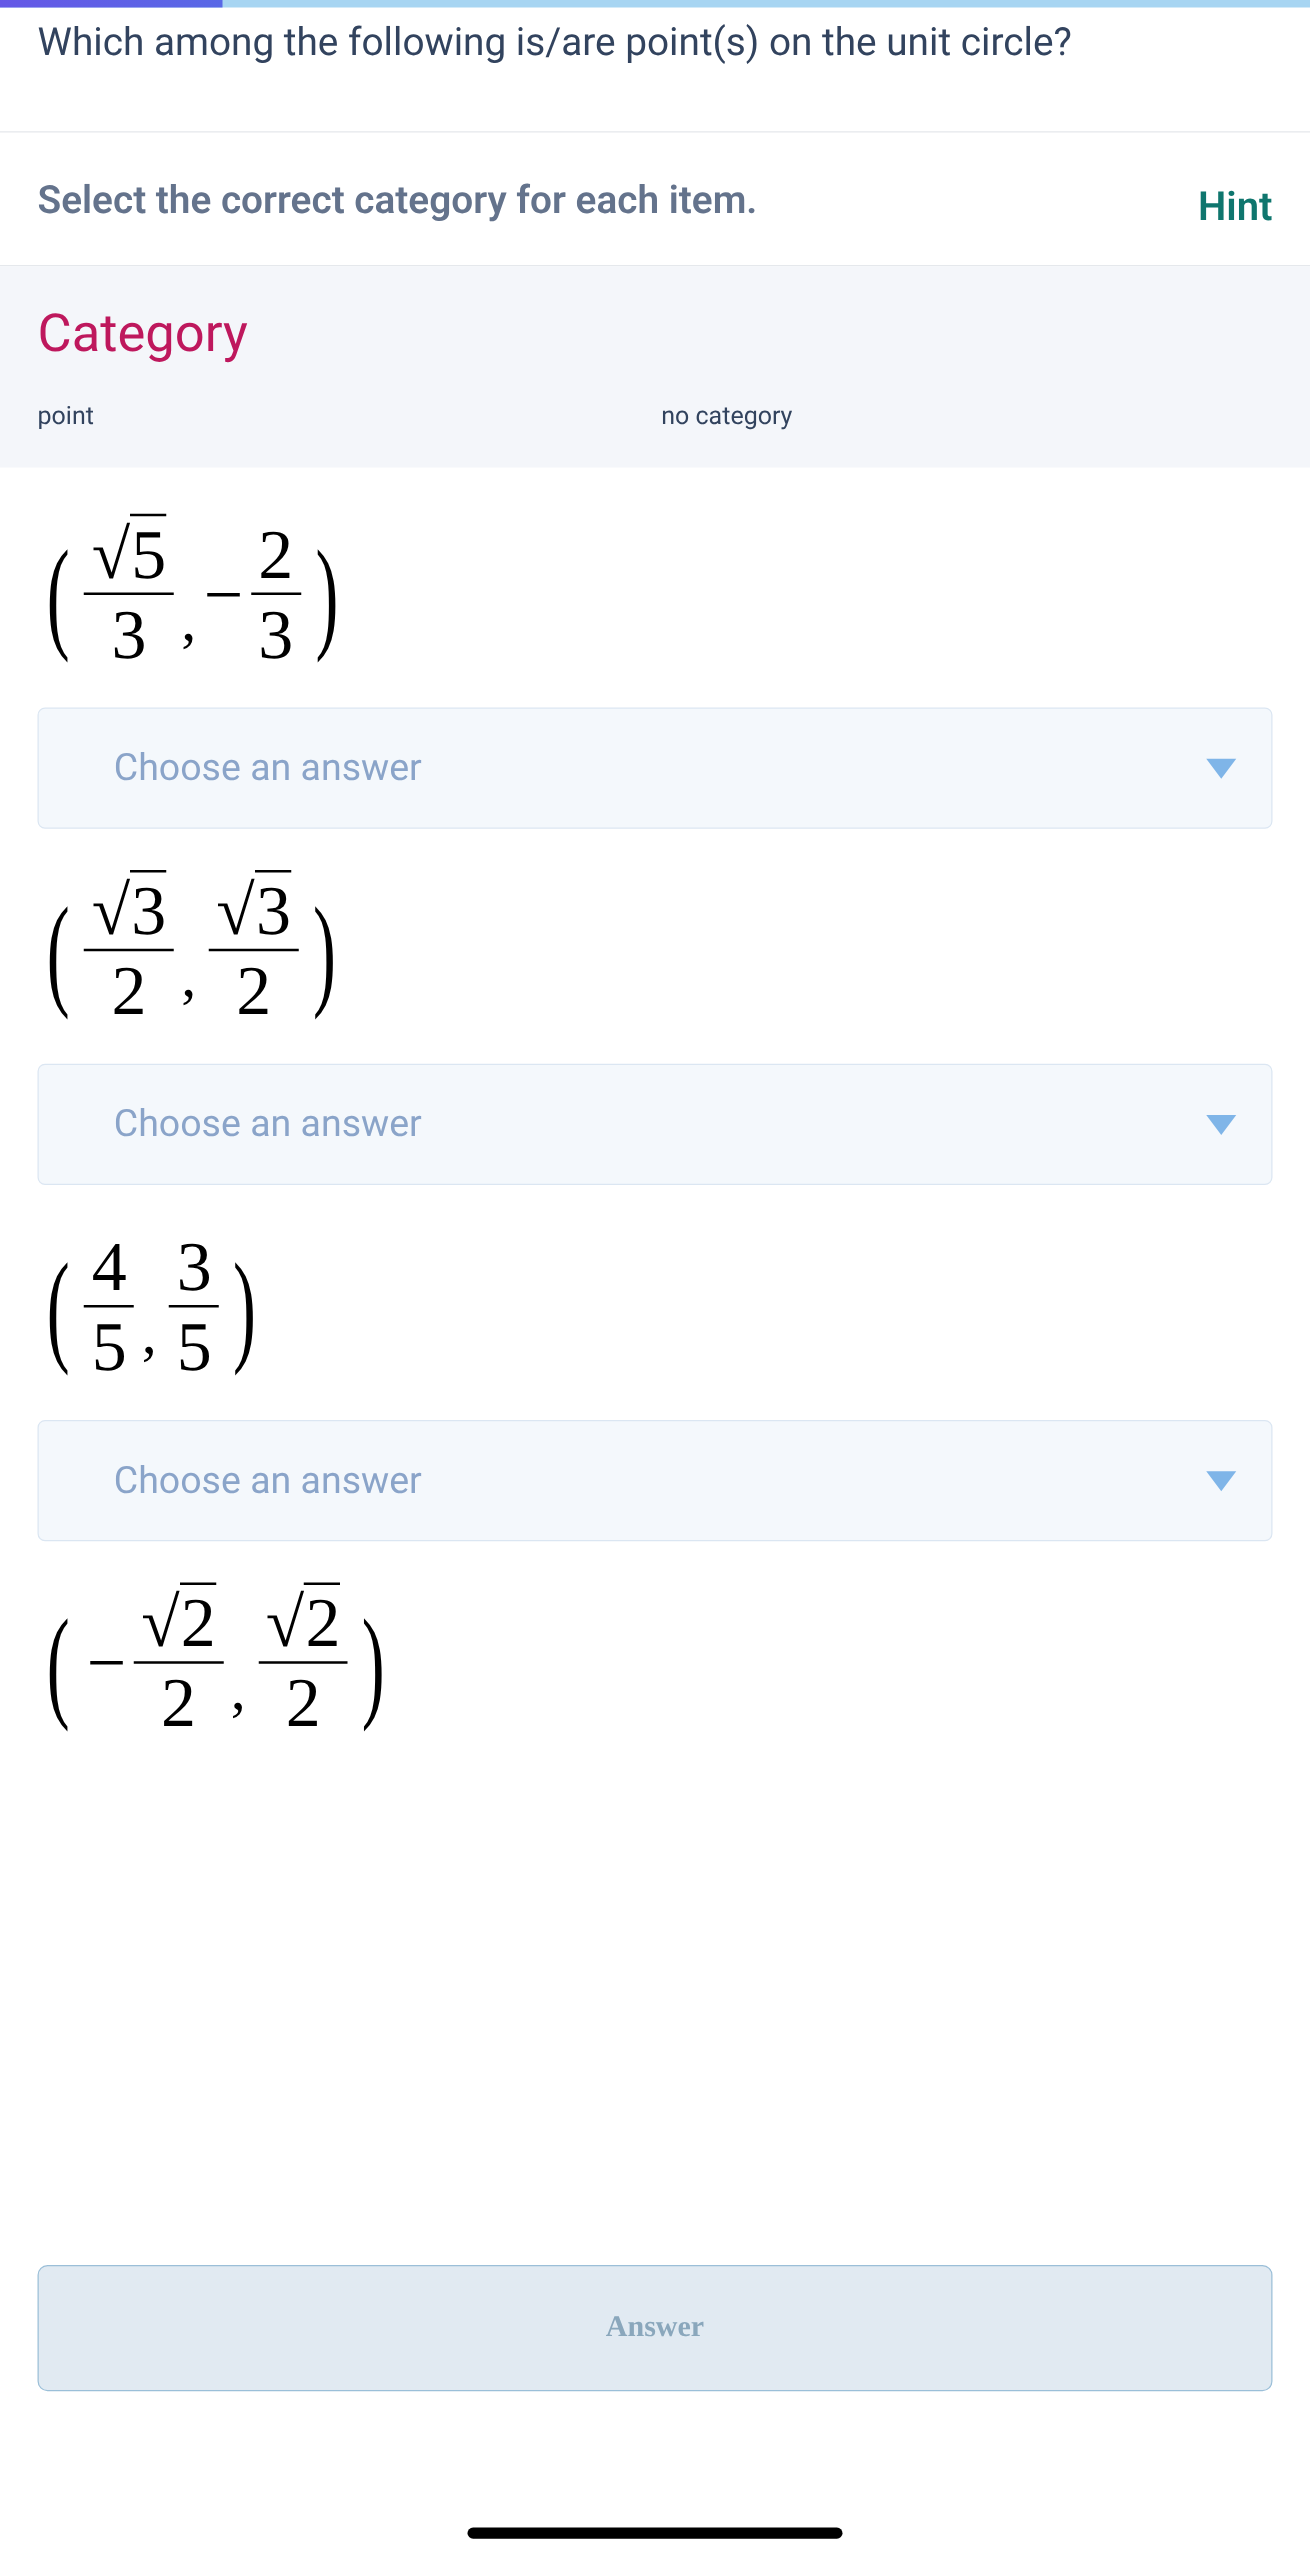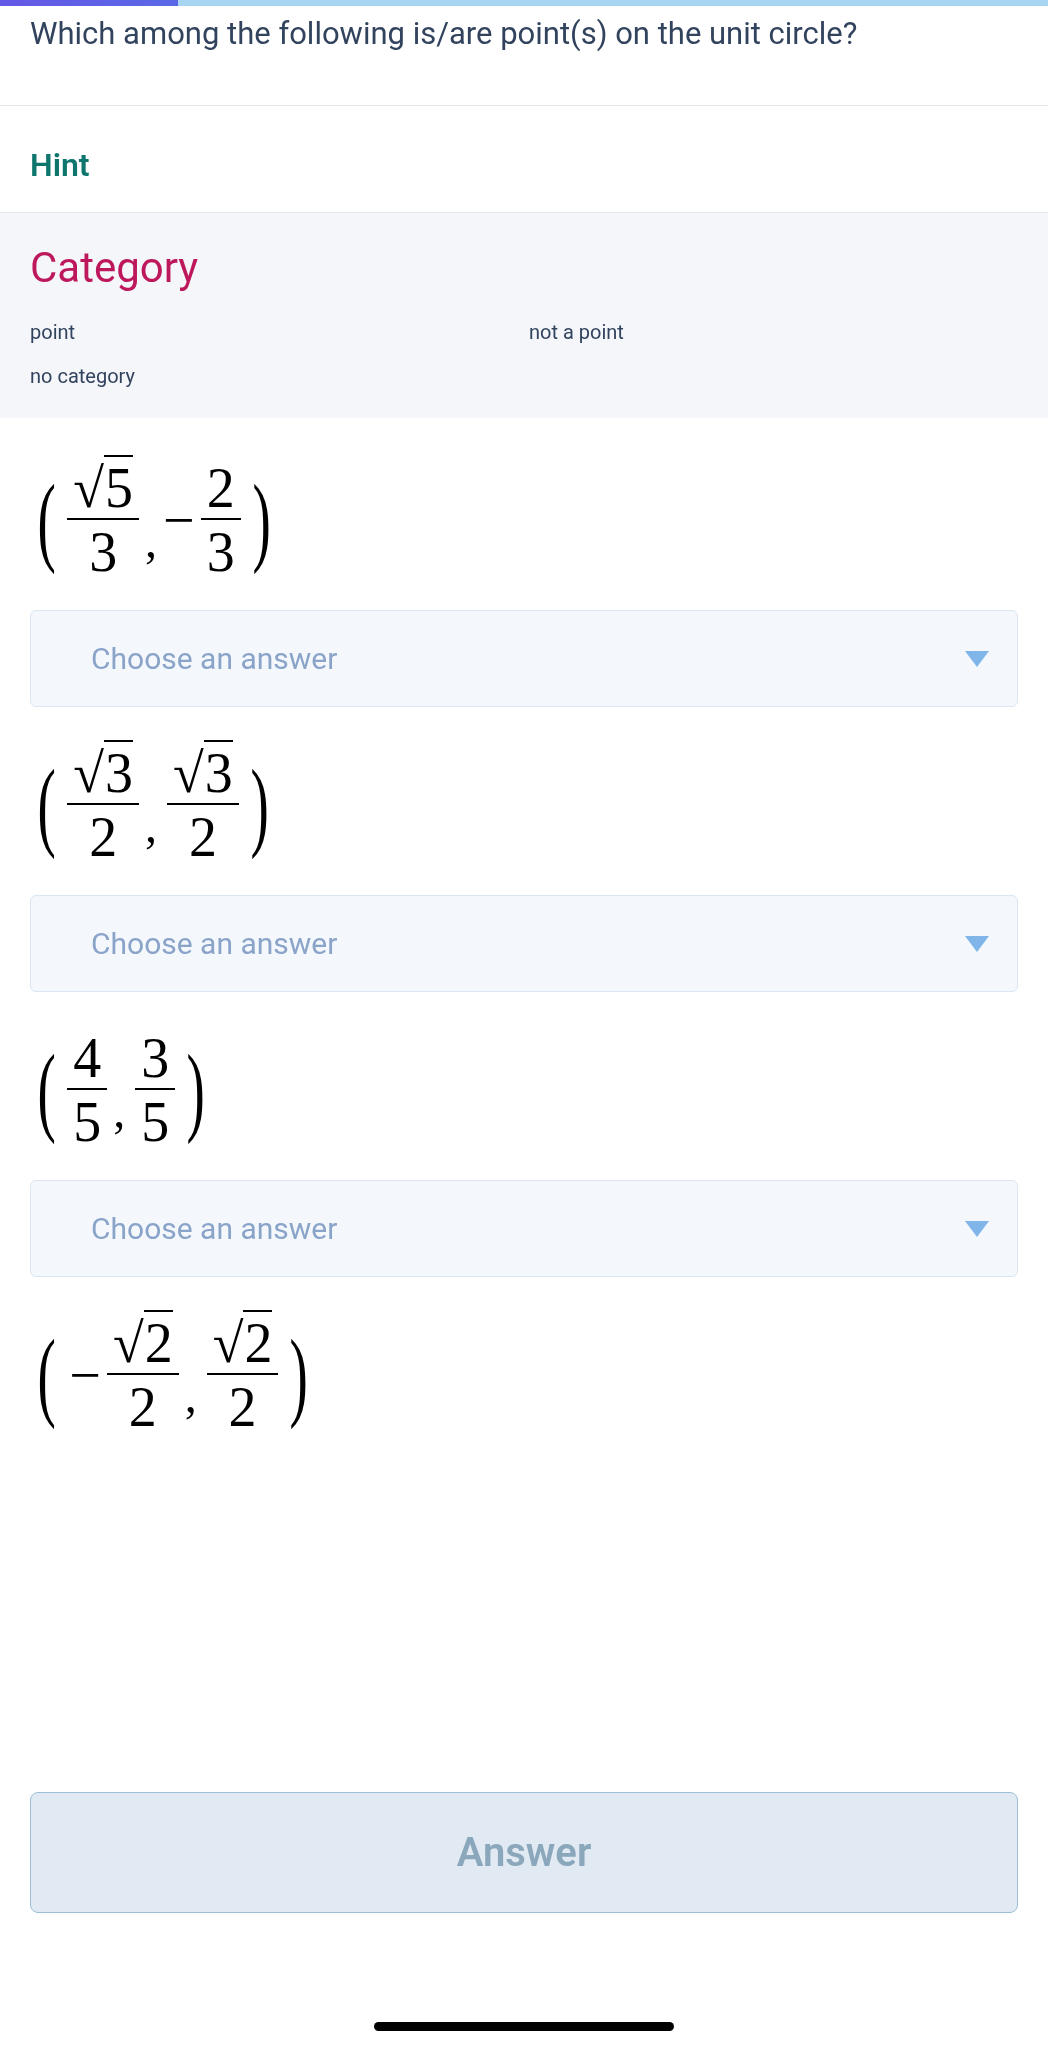--- a/index.html
+++ b/index.html
@@ -152,25 +152,26 @@
       flex-direction: column;
       justify-content: flex-end;
       padding: 0 30px 50px 30px;
     }
     .answer-button {
       width: 100%;
       padding: 36px 0;
       border: 1.5px solid #9bbfd8;
       background: #e1eaf2;
       border-radius: 8px;
-      font-size: 40px;
+      font-size: 24px;
       font-weight: 600;
       color: #8aa7bc;
       text-align: center;
       cursor: pointer;
+      font-family: Liberation Serif, serif;
     }
     .home-indicator {
       position: absolute;
       bottom: 22px;
       left: 50%;
       transform: translateX(-50%);
       width: 300px;
       height: 9px;
       background: #000;
       border-radius: 5px;
@@ -179,28 +180,28 @@
 </head>
 <body>
 
 <div class="progress-bar">
   <div class="progress-fill"></div>
 </div>
 
 <div class="question-text">Which among the following is/are point(s) on the unit circle?</div>
 
 <div class="instruction-bar">
+  <div class="instruction-text">Select the correct category for each item.</div>
   <div class="hint-link">Hint</div>
 </div>
 
 <div class="category-section">
   <div class="category-heading">Category</div>
   <div class="category-grid">
     <div>point</div>
-    <div>not a point</div>
     <div>no category</div>
   </div>
 </div>
 
 <div class="items-section">
 
   <div class="item-block">
     <div class="math-expr">
       <span class="paren">(</span>
       <span class="frac">

